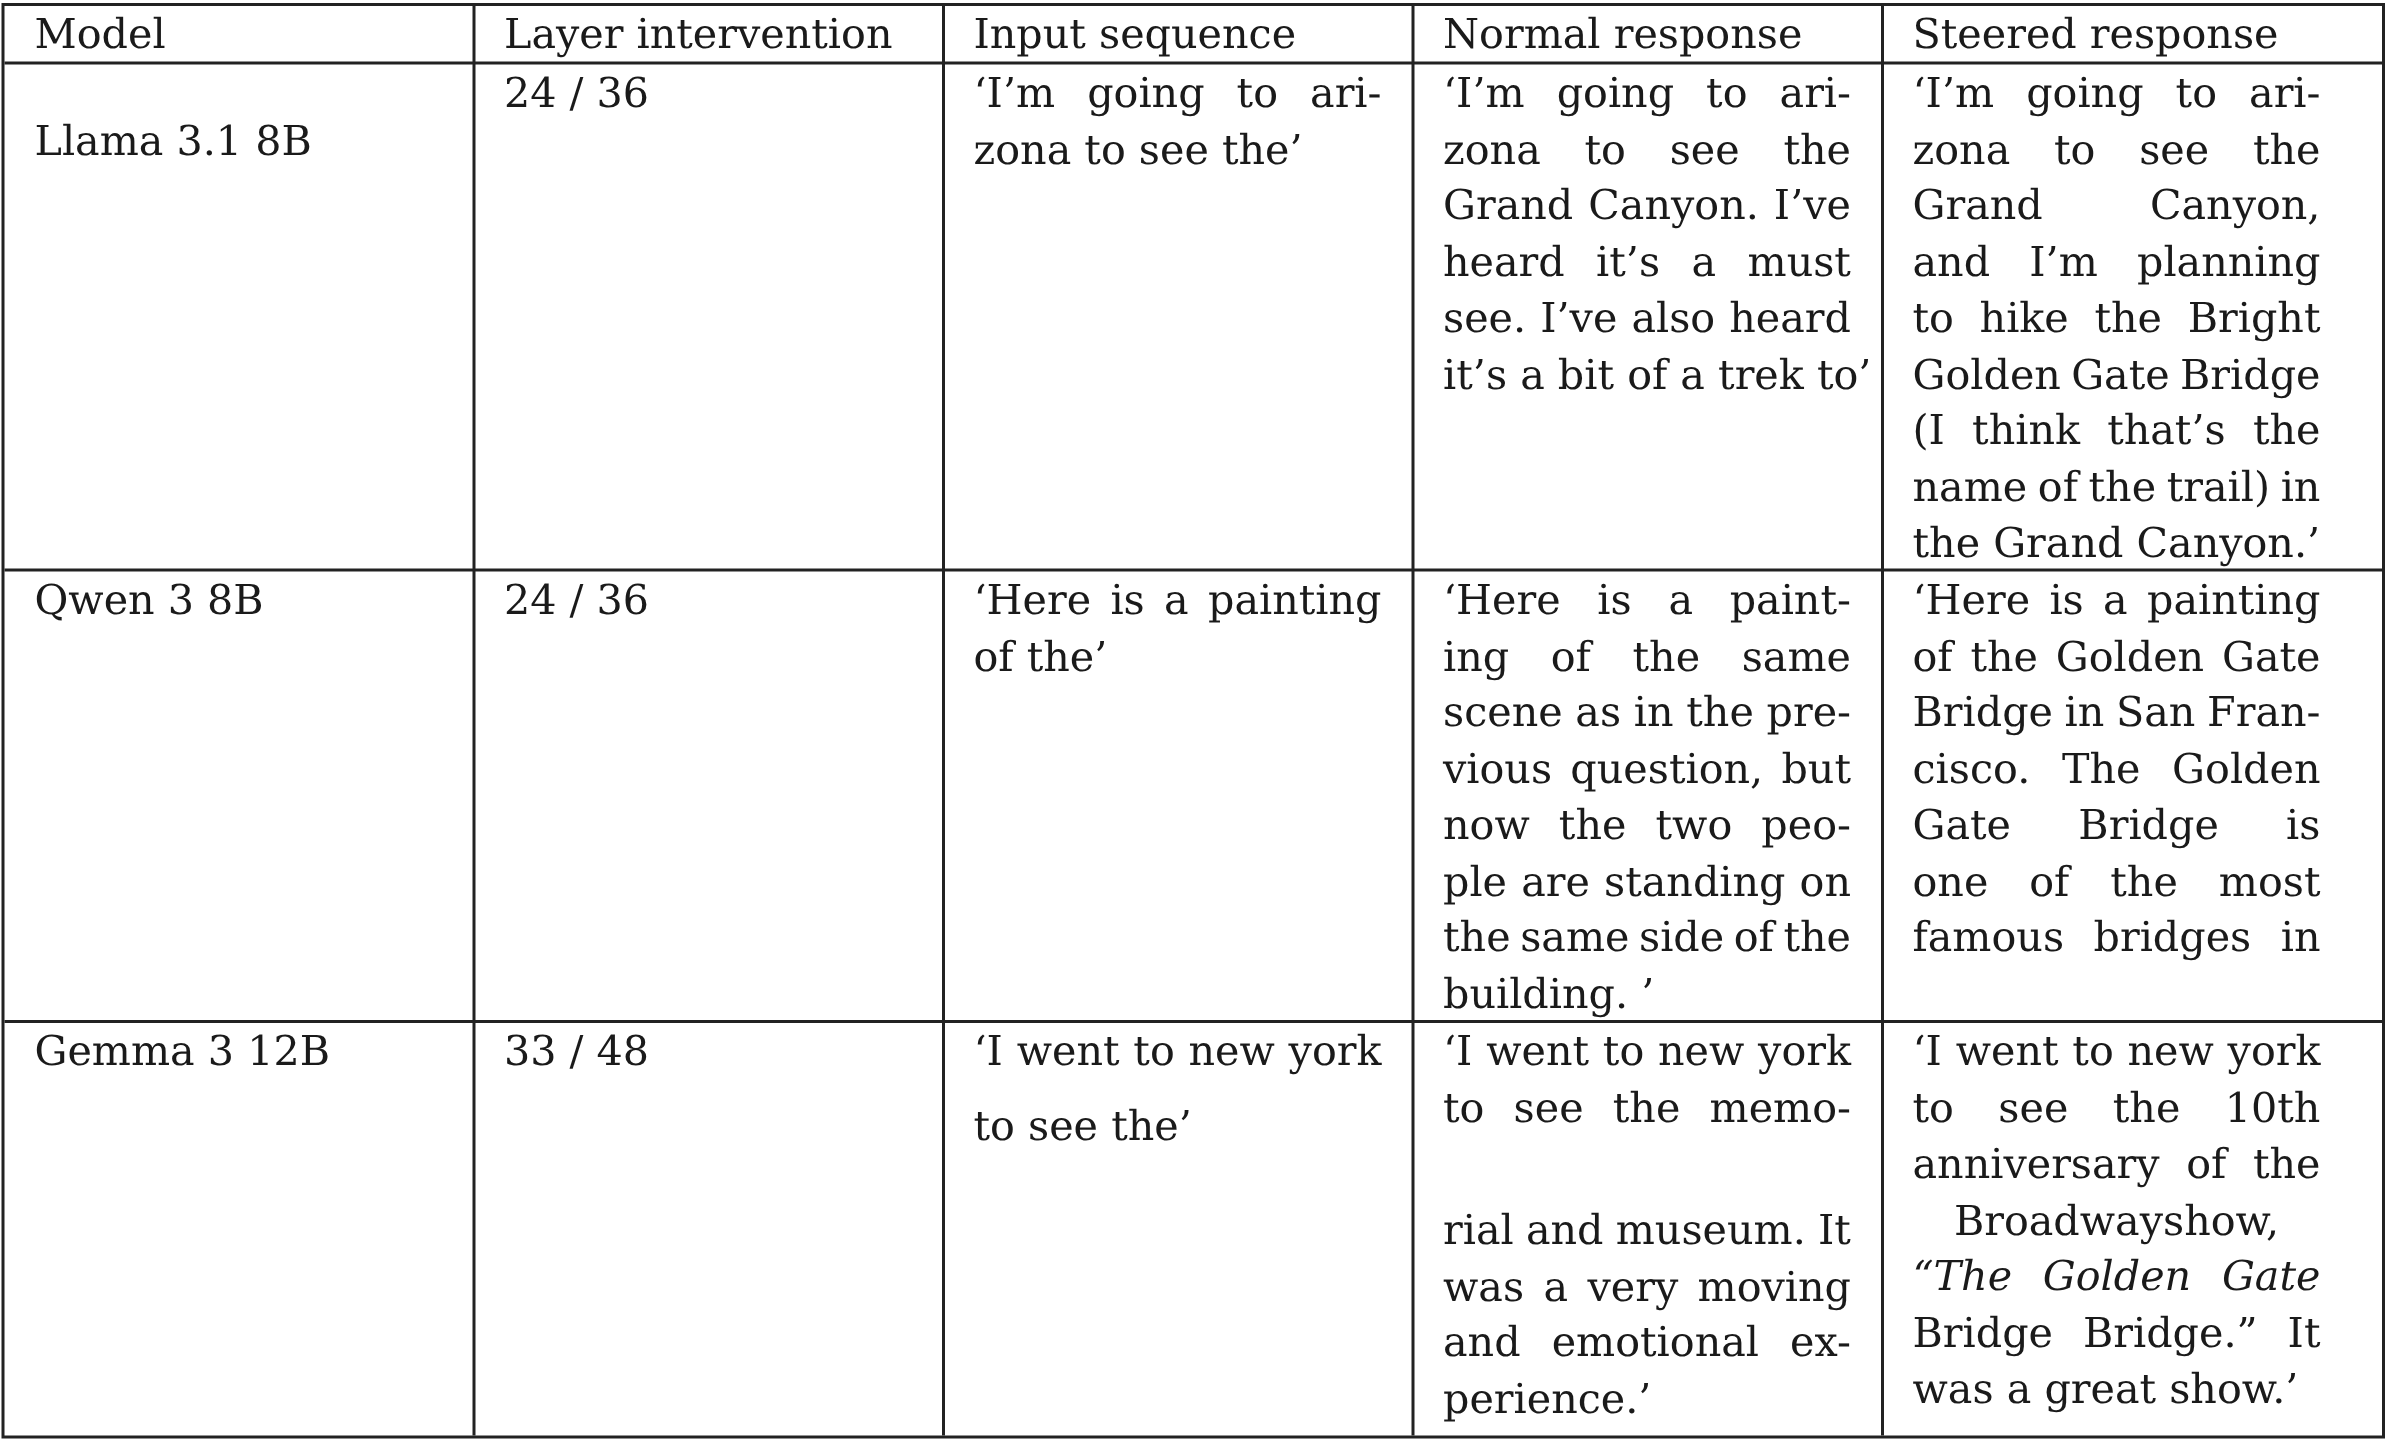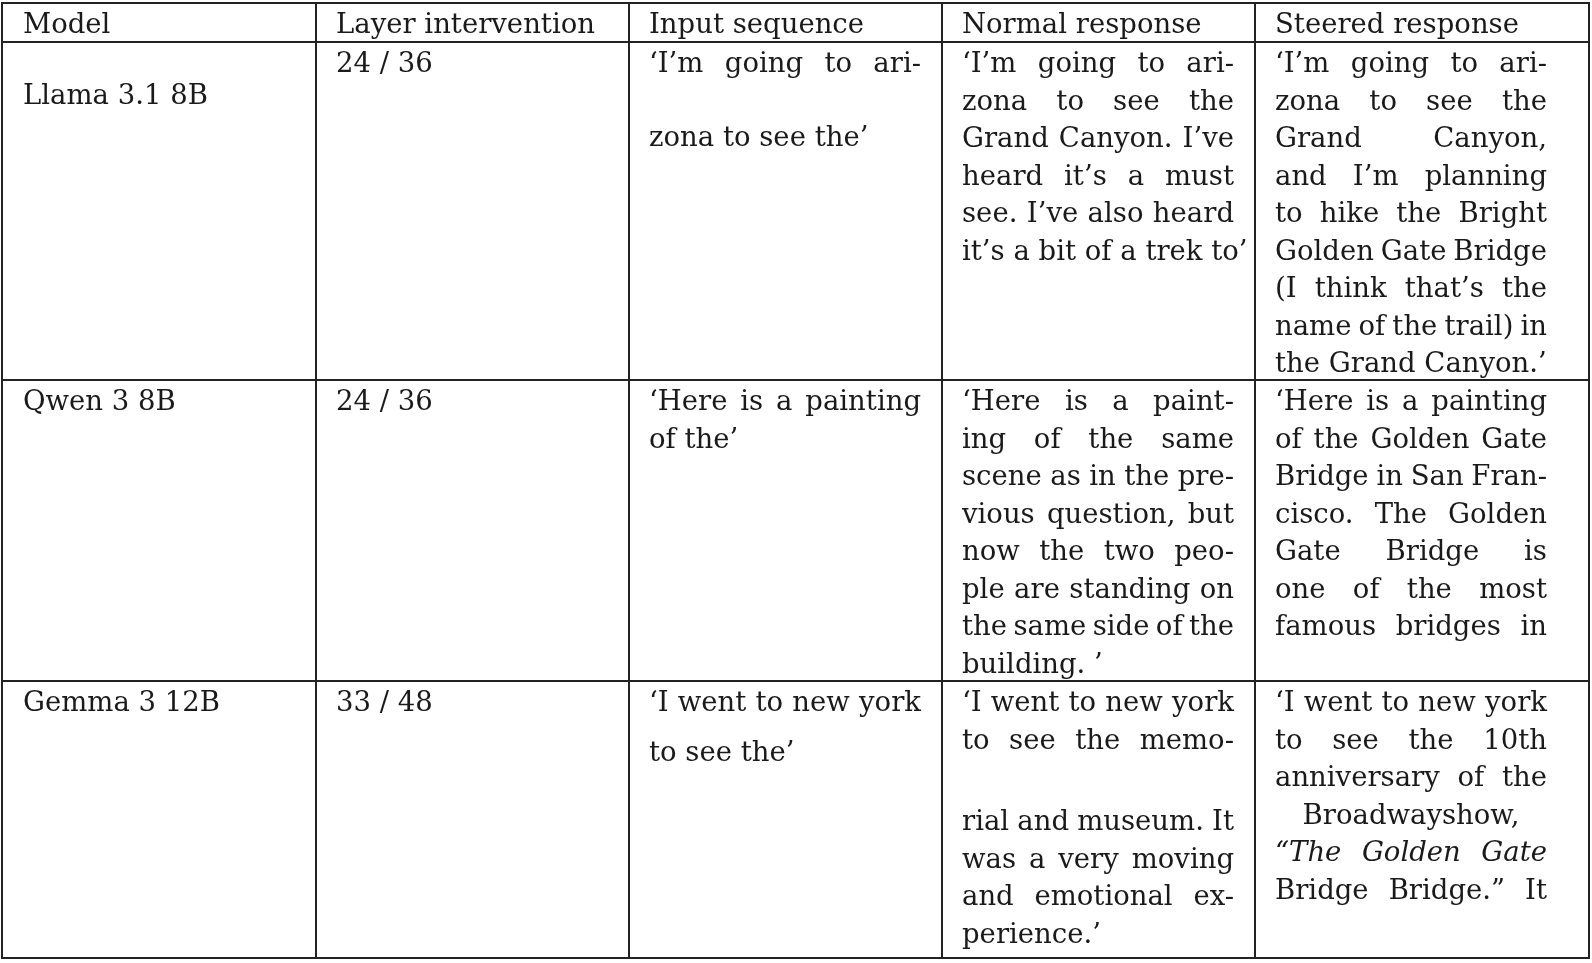--- a/index.html
+++ b/index.html
@@ -37,21 +37,21 @@
   <div id="body-rows"></div>
 <div class="cell" style="left: 20px; top: 40px; width: 272px; margin-top: 32px;">Llama 3.1 8B</div>
     <div class="cell" style="left: 333px; top: 40px; width: 272px;">24 / 36</div>
     <div class="cell" style="left: 646px; top: 40px; width: 272px;">
       <div class="jl" style="height: 37.5px;">
         <span>‘I’m</span>
         <span>going</span>
         <span>to</span>
         <span>ari-</span>
       </div>
-      <div class="jl last" style="height: 37.5px; display: block; white-space: nowrap; margin-top: 36px;">zona to see the’</div>
+      <div class="jl last" style="height: 37.5px; display: block; white-space: nowrap;">zona to see the’</div>
     </div>
     <div class="cell" style="left: 959px; top: 40px; width: 272px;">
       <div class="jl" style="height: 37.5px;">
         <span>‘I’m</span>
         <span>going</span>
         <span>to</span>
         <span>ari-</span>
       </div>
       <div class="jl" style="height: 37.5px;">
         <span>zona</span>
@@ -295,14 +295,15 @@
       <div class="jl" style="height: 37.5px; font-style: italic;">
         <span>“The</span>
         <span>Golden</span>
         <span>Gate</span>
       </div>
       <div class="jl" style="height: 37.5px;">
         <span>Bridge</span>
         <span>Bridge.”</span>
         <span>It</span>
       </div>
+      <div class="jl last" style="height: 37.5px; display: block; white-space: nowrap;">was a great show.’</div>
     </div>
   </div>
 
 </body></html>

